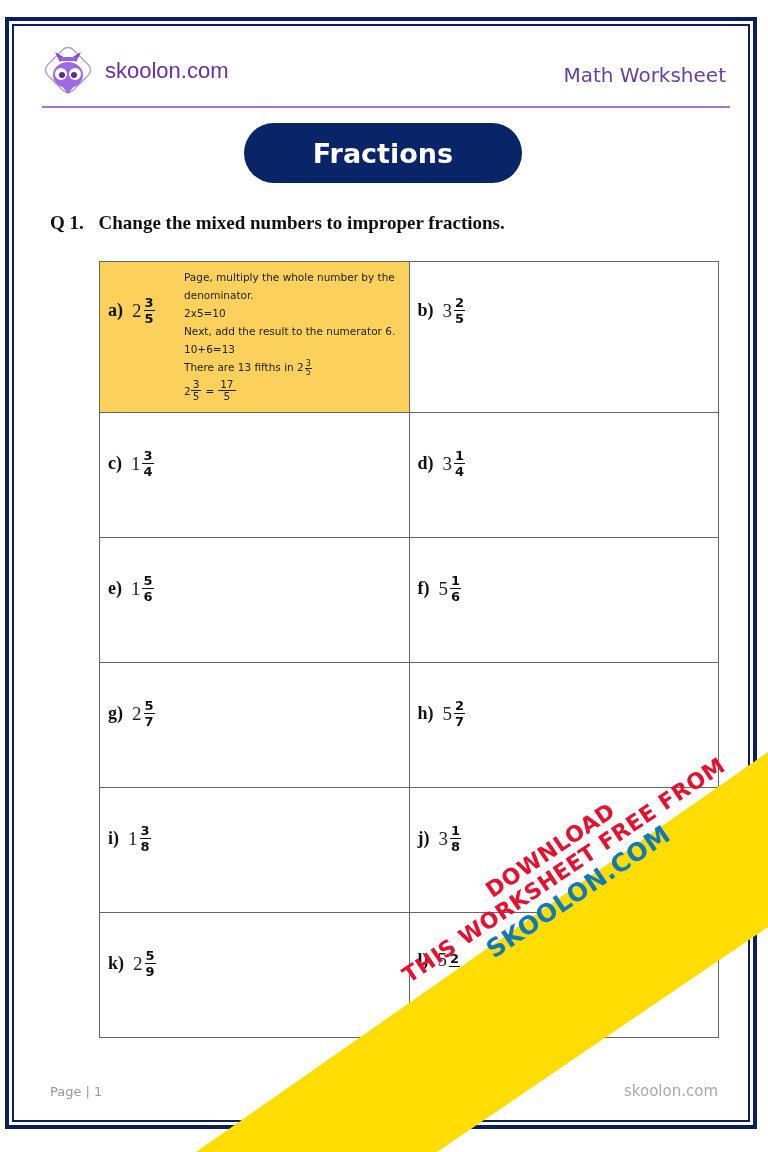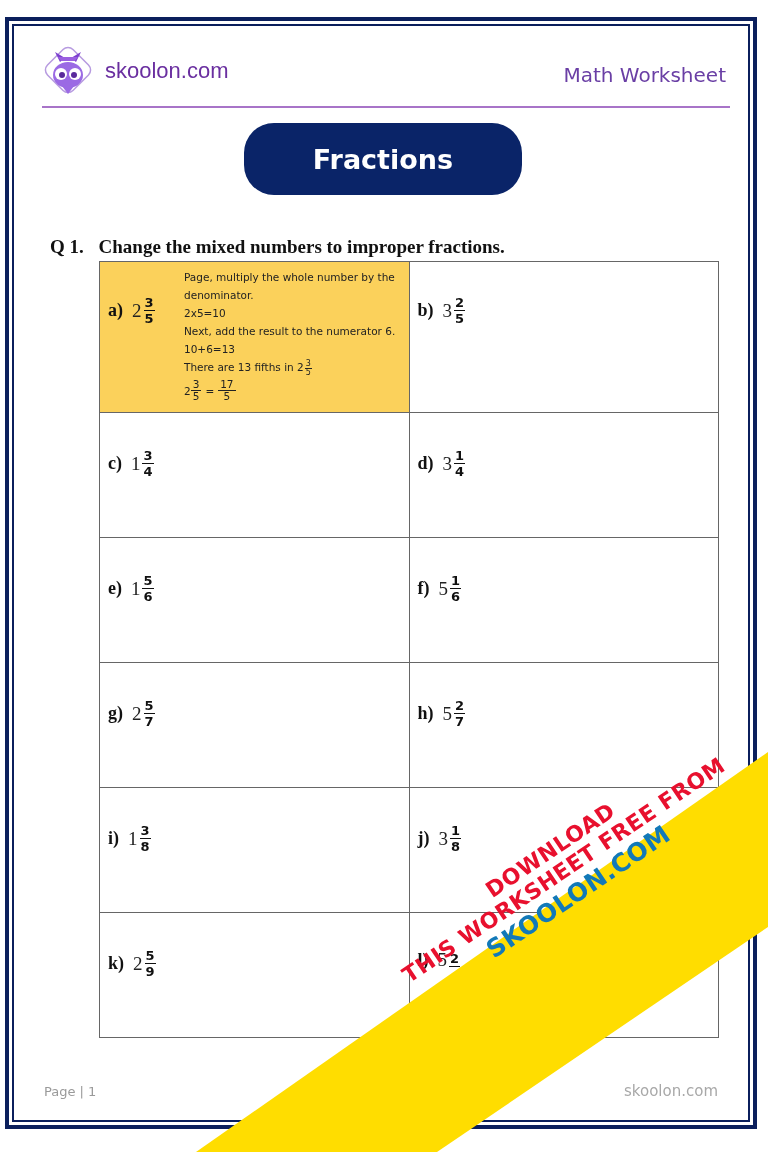--- a/index.html
+++ b/index.html
@@ -6,23 +6,23 @@
   body { width: 768px; height: 1152px; position: relative; overflow: hidden; font-family: "Liberation Sans", sans-serif; }
 
   .frame-outer { position: absolute; left: 5px; top: 17px; width: 752px; height: 1112px; border: 4px solid #0b1f5c; box-sizing: border-box; }
   .frame-inner { position: absolute; left: 12px; top: 24px; width: 738px; height: 1098px; border: 2px solid #0b1f5c; box-sizing: border-box; }
 
   .logo { position: absolute; left: 38px; top: 40px; width: 60px; height: 60px; }
   .brand { position: absolute; left: 105px; top: 58px; font-size: 22px; color: #6a2fa0; font-family: "Liberation Sans", sans-serif; }
   .doc-type { position: absolute; right: 42px; top: 63px; font-size: 20px; color: #6a3fa5; font-family: "DejaVu Sans", sans-serif; }
   .header-rule { position: absolute; left: 42px; top: 106px; width: 688px; height: 2px; background: #a874c8; }
 
-  .title-pill { position: absolute; left: 244px; top: 123px; width: 278px; height: 72px; border-radius: 30px; background: #0a2468; color: #fff; display: flex; align-items: center; justify-content: center; font-size: 27px; font-weight: bold; font-family: "DejaVu Sans", sans-serif; }
-
-  .question { position: absolute; left: 50px; top: 212px; font-size: 19px; font-weight: bold; font-family: "Liberation Serif", serif; color: #111; margin-top: 24px; }
+  .title-pill { position: absolute; left: 244px; top: 123px; width: 278px; height: 60px; border-radius: 30px; background: #0a2468; color: #fff; display: flex; align-items: center; justify-content: center; font-size: 27px; font-weight: bold; font-family: "DejaVu Sans", sans-serif; }
+
+  .question { position: absolute; left: 50px; top: 212px; font-size: 19px; font-weight: bold; font-family: "Liberation Serif", serif; color: #111; }
   .question .qnum { margin-right: 10px; }
 
   .grid { position: absolute; left: 99px; top: 261px; width: 620px; border-collapse: collapse; table-layout: fixed; }
   .grid td { border: 1.5px solid #666; vertical-align: top; height: 124px; padding: 0; position: relative; }
   .grid tr:first-child td { height: 150px; }
   .grid td.highlight { background: #fbd15b; }
 
   .item { position: absolute; left: 8px; display: flex; align-items: center; font-family: "Liberation Serif", serif; }
   .item .letter { font-size: 18px; font-weight: bold; color: #111; margin-right: 9px; }
   .item .whole { font-size: 19px; color: #222; margin-right: 2px; }
@@ -31,21 +31,21 @@
   .frac .den { padding-top: 1px; }
 
   .explain { position: absolute; left: 84px; top: 6px; width: 218px; font-family: "DejaVu Sans", sans-serif; font-size: 10.5px; color: #222; line-height: 18px; }
   .explain .row { white-space: nowrap; }
   .mini-frac { display: inline-flex; flex-direction: column; align-items: center; font-size: 8px; line-height: 1; vertical-align: middle; margin-left: 1px; }
   .mini-frac .num { border-bottom: 1px solid #222; padding: 0 1px; }
   .eq-line { display: flex; align-items: center; margin-top: 2px; }
   .eq-frac { display: inline-flex; flex-direction: column; align-items: center; font-size: 10.5px; line-height: 1.1; vertical-align: middle; }
   .eq-frac .num { border-bottom: 1px solid #222; padding: 0 2px; }
 
-  .footer-page { position: absolute; left: 44px; top: 1084px; font-size: 13px; color: #9a9a9a; font-family: "DejaVu Sans", sans-serif; }
+  .footer-page { position: absolute; left: 50px; top: 1084px; font-size: 13px; color: #9a9a9a; font-family: "DejaVu Sans", sans-serif; }
   .footer-site { position: absolute; right: 50px; top: 1082px; font-size: 15px; color: #a8a8a8; font-family: "DejaVu Sans", sans-serif; }
 
   .ribbon { position: absolute; left: 0; top: 0; width: 768px; height: 1152px; pointer-events: none; }
   .ribbon-text { position: absolute; left: 345px; top: 975px; width: 480px; transform-origin: 0 0; transform: rotate(-34deg); text-align: center; font-family: "DejaVu Sans", sans-serif; font-weight: bold; line-height: 1.08; }
   .ribbon-text .l1, .ribbon-text .l2 { color: #e8102e; font-size: 22px; letter-spacing: 0.5px; }
   .ribbon-text .l3 { color: #1279b8; font-size: 25px; letter-spacing: 0.5px; }
 </style>
 </head>
 <body>
 

